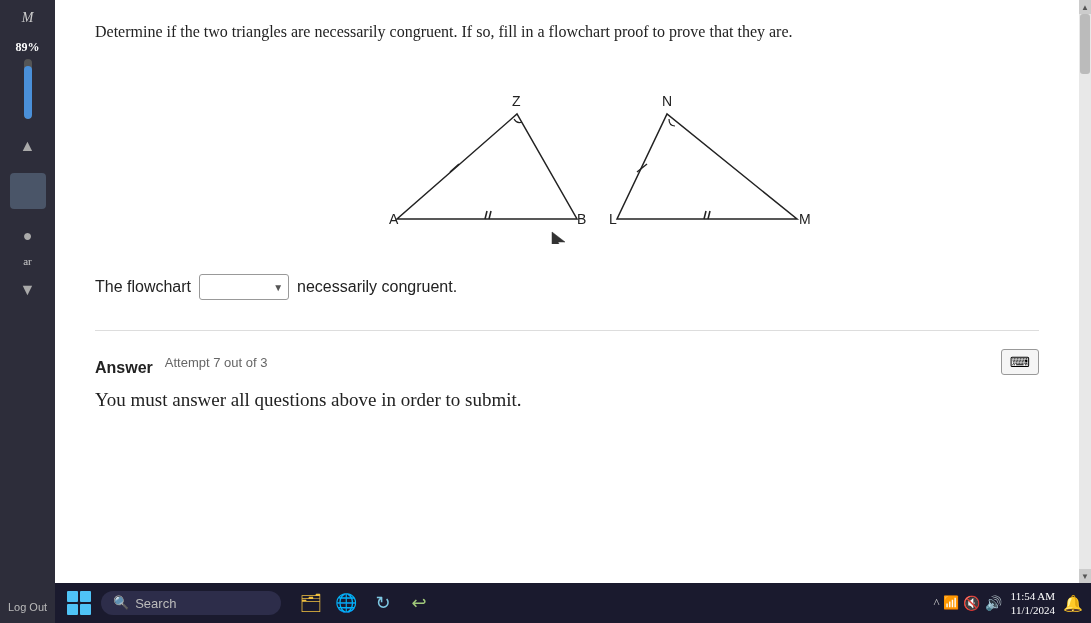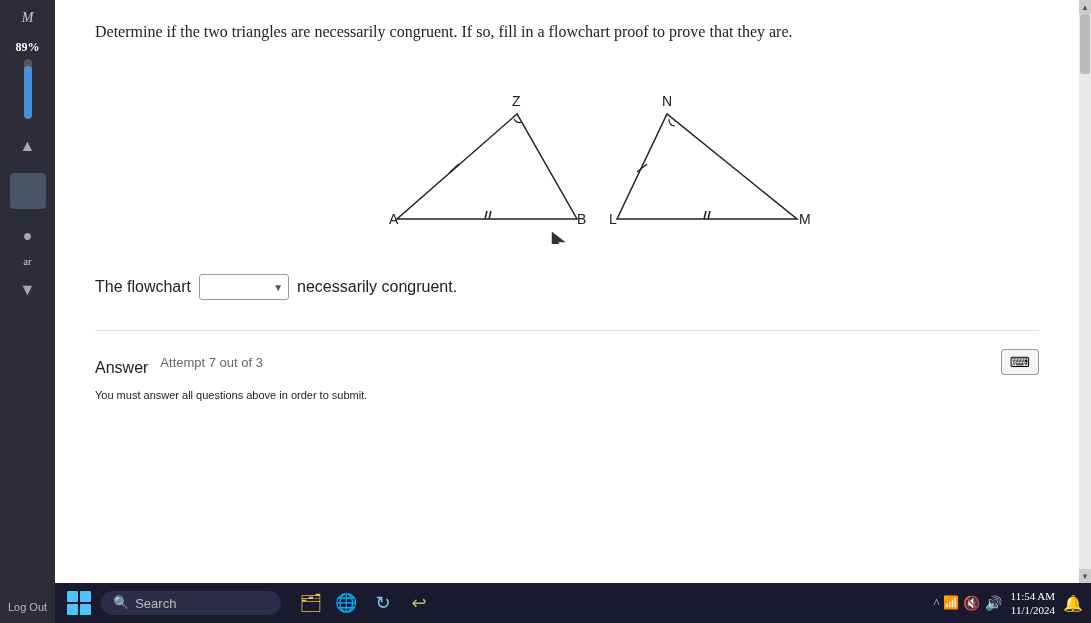--- a/index.html
+++ b/index.html
@@ -217,21 +217,21 @@
     }
 
     .answer-header {
       display: flex;
       align-items: center;
       gap: 12px;
       margin-bottom: 12px;
     }
 
     .answer-title {
-      font-weight: normal;
+      font-weight: bold;
       font-size: 16px;
       font-family: Arial, sans-serif;
       color: #222;
       margin-top: 12px;
     }
 
     .attempt-text {
       font-size: 13px;
       color: #666;
       font-family: Arial, sans-serif;
@@ -241,23 +241,23 @@
       margin-left: auto;
       border: 1px solid #999;
       border-radius: 3px;
       padding: 4px 8px;
       background: #f5f5f5;
       cursor: pointer;
       font-size: 14px;
     }
 
     .submit-message {
-      font-size: 11px;
-      color: #222;
-      font-family: Liberation Sans, sans-serif;
+      font-size: 19px;
+      color: #222;
+      font-family: Liberation Serif, serif;
     }
 
     
     .taskbar {
       height: 40px;
       background: #1a1a2e;
       display: flex;
       align-items: center;
       padding: 0 8px;
       gap: 6px;

